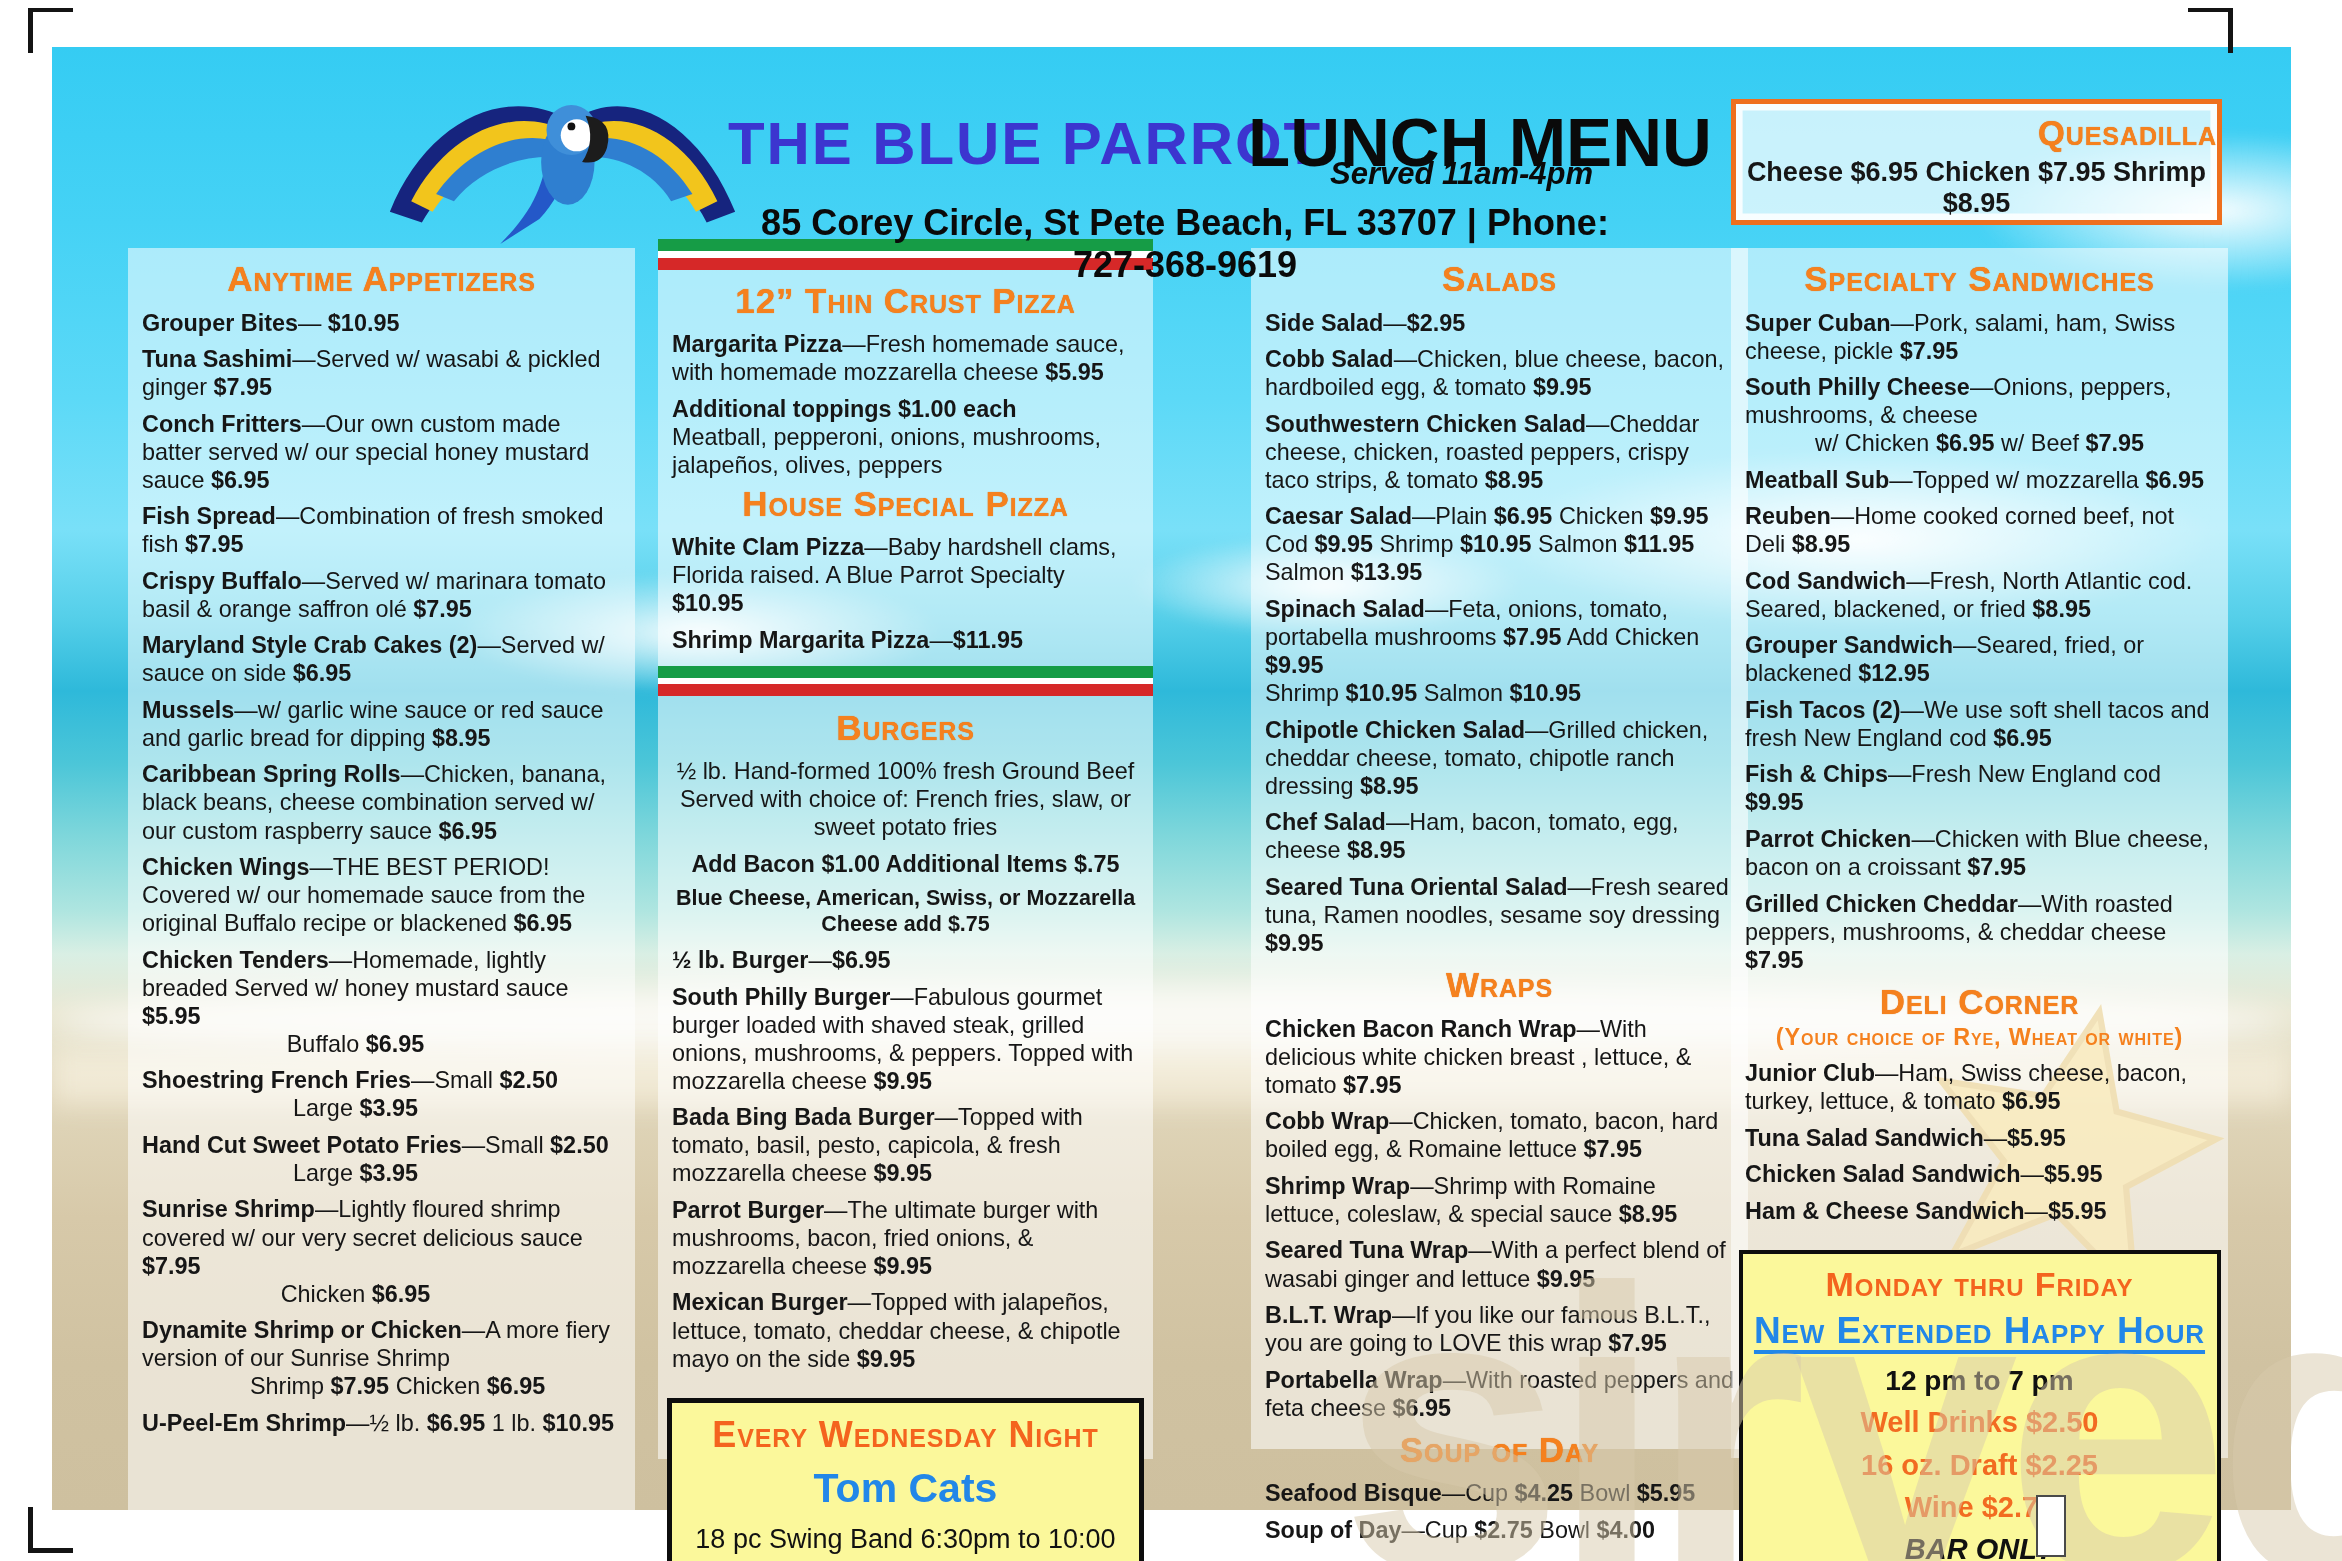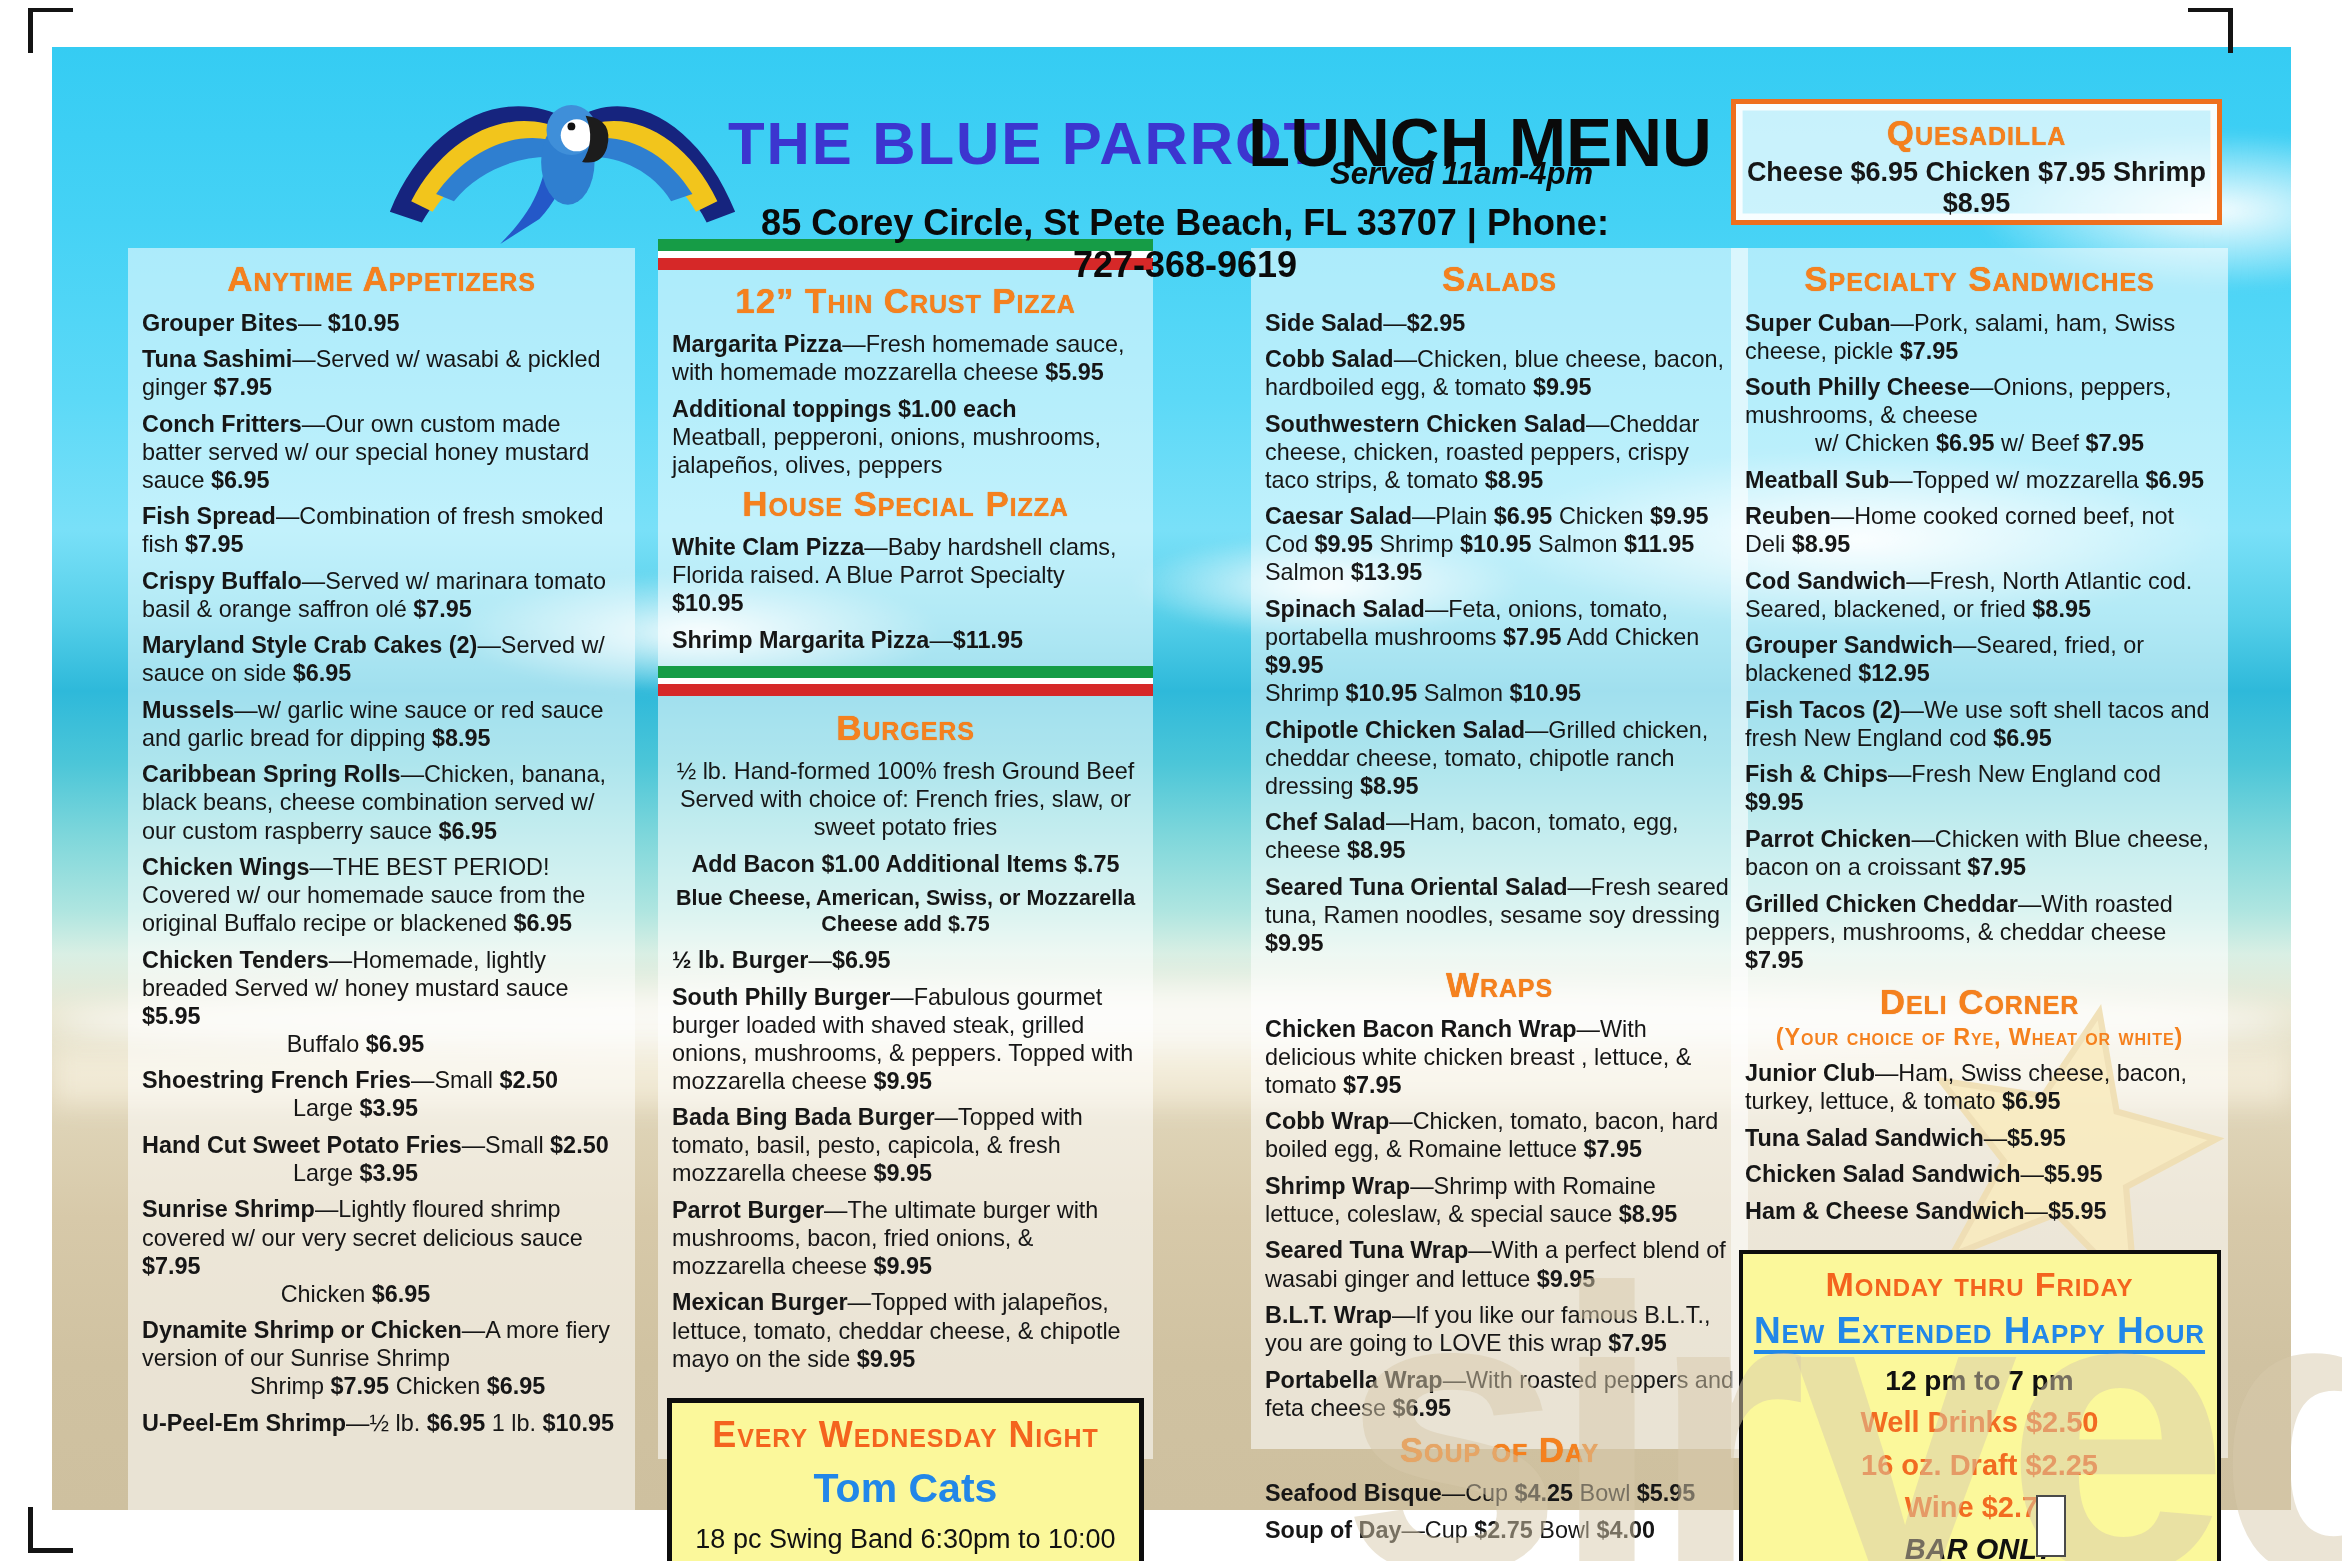--- a/index.html
+++ b/index.html
@@ -23,21 +23,21 @@
               color:#3c35cf;letter-spacing:1.9px;}
   .menu-title{position:absolute;left:1248px;top:103px;z-index:3;font-size:69px;font-weight:bold;color:#0a0a0a;text-align:center;}
   .served{position:absolute;left:1302px;top:156px;width:319px;z-index:3;text-align:center;
           font-size:31px;font-weight:bold;font-style:italic;color:#0a0a0a;}
   .address{position:absolute;left:740px;top:202px;width:890px;z-index:3;text-align:center;
            font-size:36px;font-weight:bold;color:#0a0a0a;}
   
   .ques{position:absolute;left:1731px;top:99px;width:491px;height:126px;z-index:3;box-sizing:border-box;
         border:5.6px solid #ee6f1e;background:rgba(255,255,255,.72);
         box-shadow:inset 0 0 0 6.6px rgba(255,255,255,.85);text-align:center;}
-  .ques h2{margin:9.4px 0 3.7px;}
+  .ques h2{margin:9.4px 0 3.7px;text-align:right;}
   .ques .qline{font-size:27px;font-weight:bold;}
   
   .panel{position:absolute;z-index:2;background:rgba(255,255,255,.55);box-sizing:border-box;}
   .col1{left:128px;top:248px;width:507px;height:1340px;}
   .col2{left:658px;top:239px;width:495px;height:1220px;}
   .col3{left:1204px;top:248px;width:497px;height:1201px;margin-left:47px;}
   .col4{left:1731px;top:248px;width:497px;height:1210px;}
   .sect-pad{padding:5.6px 14px 3.7px;}
   h2{font-size:35px;font-weight:bold;color:#f5811e;text-align:center;margin:5.6px 0 9.4px;
      font-variant:small-caps;letter-spacing:0.9px;text-shadow:0 0 0.9px #d96a10;}

